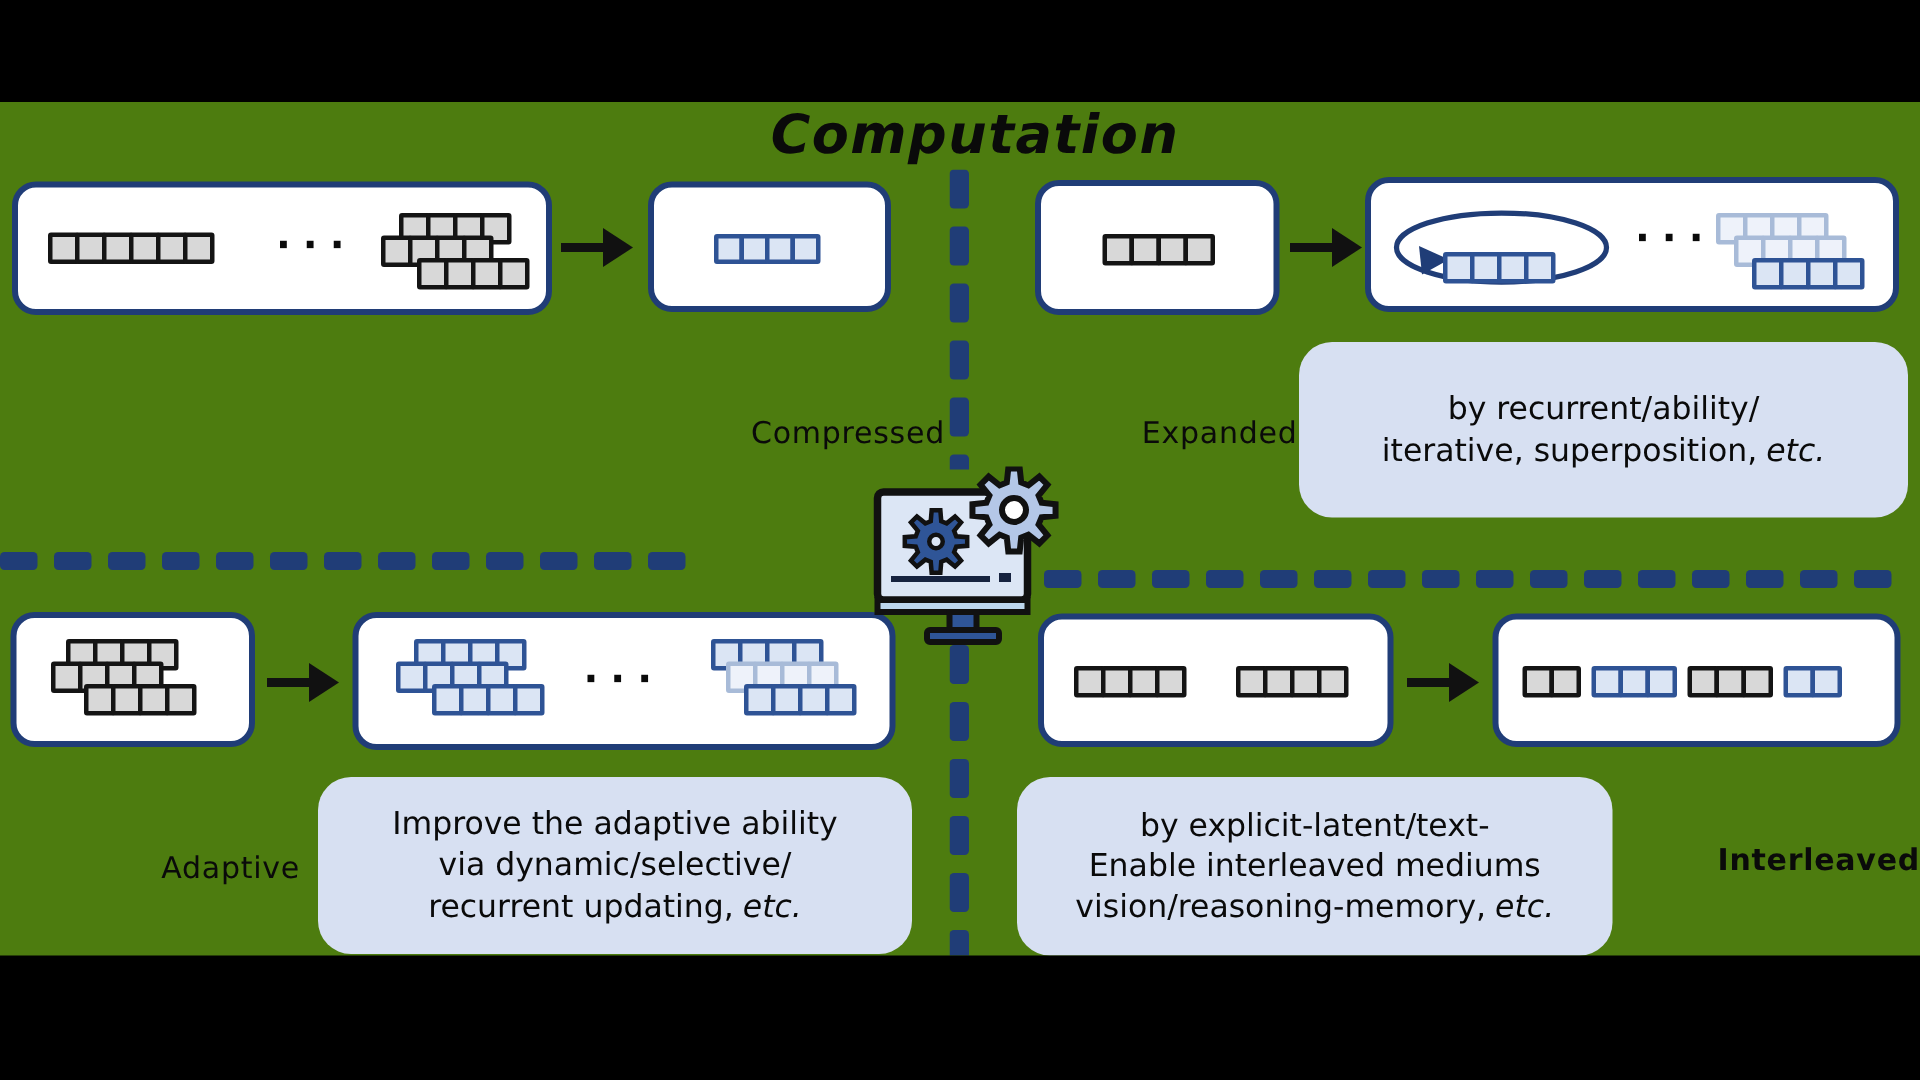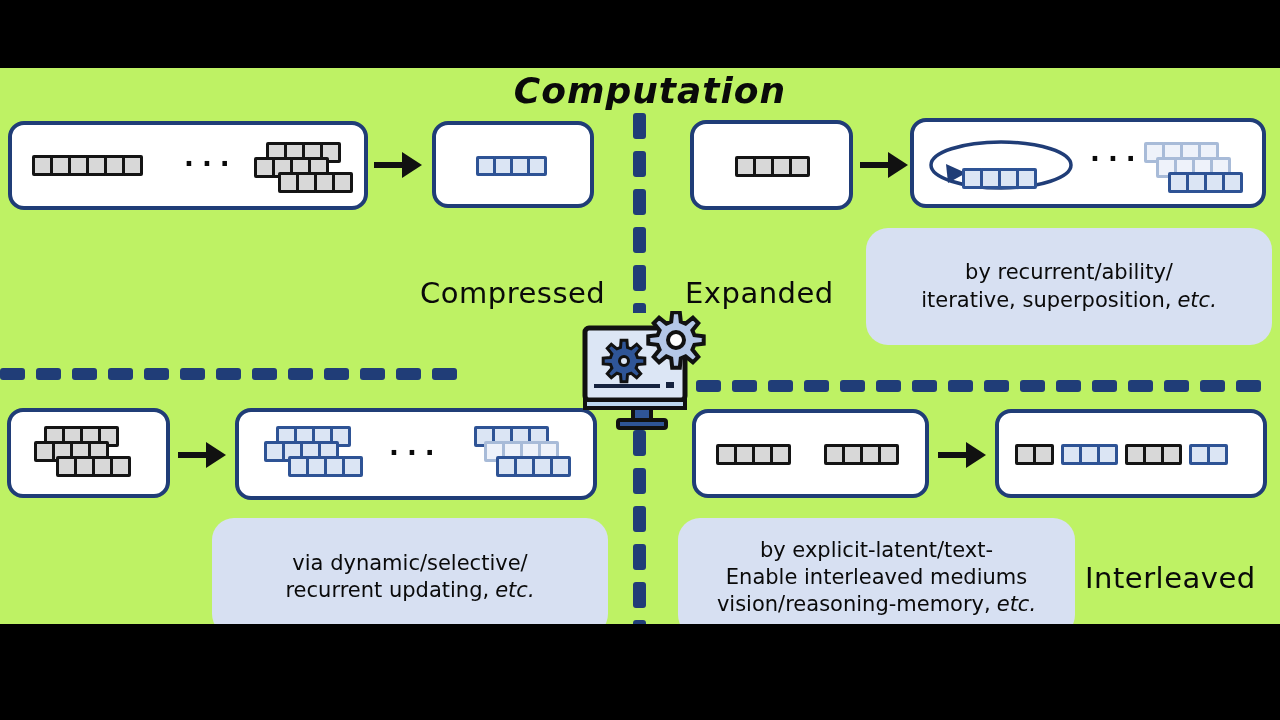--- a/index.html
+++ b/index.html
@@ -1,23 +1,23 @@
 <!DOCTYPE html>
 <html><head>
 <meta charset="utf-8">
 <style>
   html,body{margin:0;padding:0;background:#000;}
-  #stage{position:relative;width:1280px;height:624px;background:#bef264;overflow:hidden;
+  #stage{position:relative;width:1280px;height:720px;background:#4d7c0f;overflow:hidden;
          font-family:"DejaVu Sans",sans-serif;color:#0a0a0a;}
   .bar{position:absolute;left:0;width:1280px;background:#000;z-index:9;}
   #topbar{top:0;height:68px;}
   #bottombar{top:637px;height:83px;}
   .title{position:absolute;top:70px;left:430px;width:440px;text-align:center;
          font-size:36px;font-weight:bold;font-style:italic;letter-spacing:1px;z-index:3;}
-  .qlabel{position:absolute;font-size:29px;font-weight:500;text-align:left;z-index:3;letter-spacing:0.5px;}
+  .qlabel{position:absolute;font-size:20px;font-weight:500;text-align:right;z-index:3;letter-spacing:0.5px;}
   .box{position:absolute;background:#fff;border:4px solid #203d77;border-radius:16px;z-index:2;box-sizing:border-box;}
   .card{position:absolute;background:#d7e0f2;border-radius:22px;z-index:2;display:flex;flex-direction:column;
         justify-content:center;align-items:center;text-align:center;font-size:21px;line-height:1.3;font-weight:500;}
   .card .etc{font-style:italic;margin-left:6px;}
   .sqrow{position:absolute;display:flex;}
   .sqrow .sq + .sq{margin-left:-3px;}
   .sq{width:21px;height:21px;box-sizing:border-box;background:#d8d8d8;border:3px solid #141414;border-radius:2px;flex:none;}
   .sq.blue{background:#dbe5f4;border-color:#2e5395;}
   .sq.faded{background:#eef2fa;border-color:#a8bbd8;}
   .sq.sm{width:20px;height:20px;}
@@ -252,23 +252,25 @@
         <div class="sq faded"></div>
       </div>
     <div class="sqrow" style="left:257px;top:44px;">
         <div class="sq blue"></div>
         <div class="sq blue"></div>
         <div class="sq blue"></div>
         <div class="sq blue"></div>
       </div>
   </div>
   <div class="card" style="left:212px;top:518px;width:396px;height:118px;">
+    <div>Improve the adaptive ability</div>
     <div>via dynamic/selective/</div>
     <div><span>recurrent updating,</span><span class="etc">etc.</span></div>
   </div>
+  <div class="qlabel" style="left:40px;top:566px;width:160px;">Adaptive</div>
 
   <div class="box" style="left:692px;top:409px;width:237px;height:89px;">
     <div class="sqrow" style="left:20px;top:31px;">
         <div class="sq"></div>
         <div class="sq"></div>
         <div class="sq"></div>
         <div class="sq"></div>
       </div>
     <div class="sqrow" style="left:128px;top:31px;">
         <div class="sq"></div>
@@ -301,14 +303,14 @@
           <div class="sq blue"></div>
           <div class="sq blue"></div>
         </div>
     </div>
   </div>
   <div class="card" style="left:678px;top:518px;width:397px;height:119px;">
     <div>by explicit-latent/text-</div>
     <div>Enable interleaved mediums</div>
     <div><span>vision/reasoning-memory,</span><span class="etc">etc.</span></div>
   </div>
-  <div class="qlabel" style="left:1085px;top:561px;width:195px;">Interleaved</div>
+  <div class="qlabel" style="left:1085px;top:561px;width:195px;font-weight:bold;">Interleaved</div>
 </div>
 
 </body></html>

